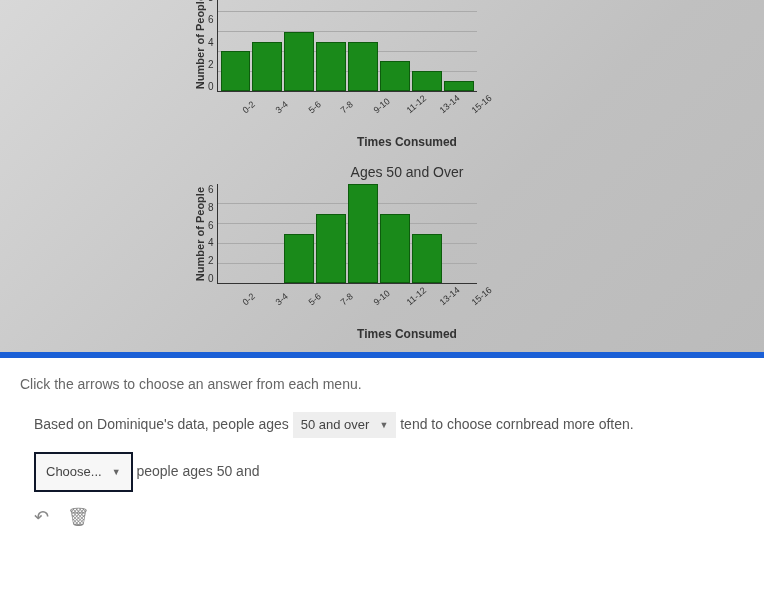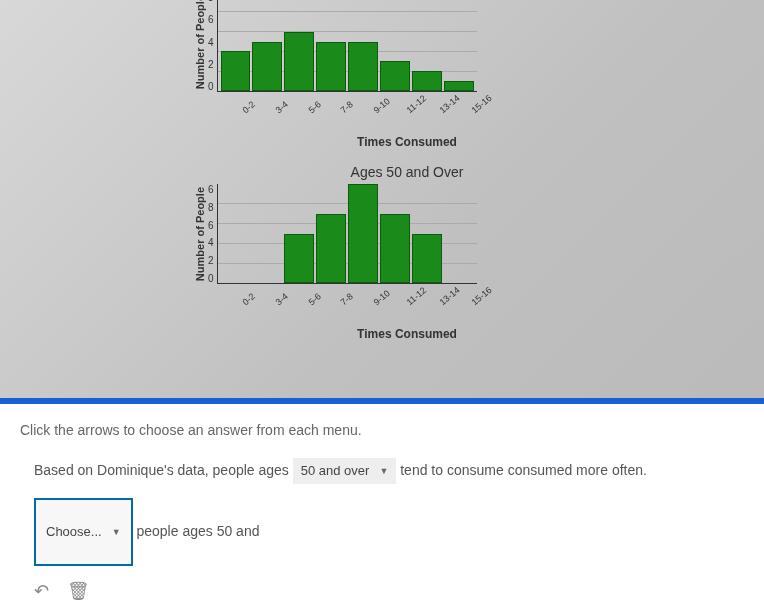--- a/index.html
+++ b/index.html
@@ -101,21 +101,21 @@
       font-weight: bold;
     }
     .question-panel {
       border-top: 6px solid #1a5fd6;
       background: #fff;
       padding: 18px 20px;
       color: #555;
       font-size: 14px;
       position: absolute;
       left: 0; right: 0; bottom: 0;
-      height: 218px;
+      height: 264px;
     }
     .instruction {
       color: #666;
       margin-bottom: 18px;
     }
     .sentence {
       margin-bottom: 14px;
       line-height: 2;
       padding-left: 14px;
     }
@@ -123,23 +123,23 @@
       display: inline-flex;
       align-items: center;
       background: #eee;
       padding: 0 8px;
       font-size: 13px;
       color: #444;
       border: none;
       gap: 10px;
     }
     .dropdown.highlight {
-      border: 2px solid #0369a1;
+      border: 2px solid #0f172a;
       background: #f7f7f7;
-      padding: 19px 10px;
+      padding: 5px 10px;
     }
     .chevron {
       font-size: 9px;
       color: #666;
     }
     .toolbar {
       display: flex;
       gap: 18px;
       margin-top: 10px;
       padding-left: 14px;
@@ -234,21 +234,21 @@
 
 <div class="question-panel">
   <div class="instruction">Click the arrows to choose an answer from each menu.</div>
 
   <div class="sentence">
     <span>Based on Dominique's data, people ages</span>
     <span class="dropdown">
       <span>50 and over</span>
       <span class="chevron">▼</span>
     </span>
-    <span>tend to consume consumed more often.</span>
+    <span>tend to choose cornbread more often.</span>
   </div>
 
   <div class="sentence">
     <span class="dropdown highlight">
       <span>Choose...</span>
       <span class="chevron">▼</span>
     </span>
     <span>people ages 50 and</span>
   </div>
 

